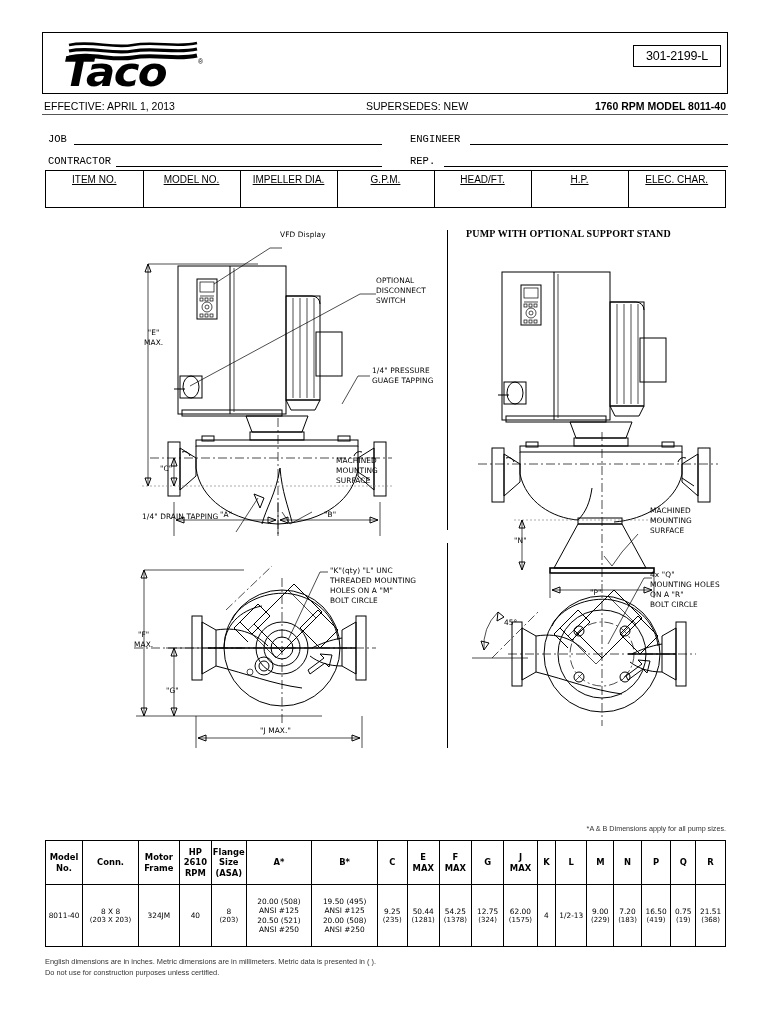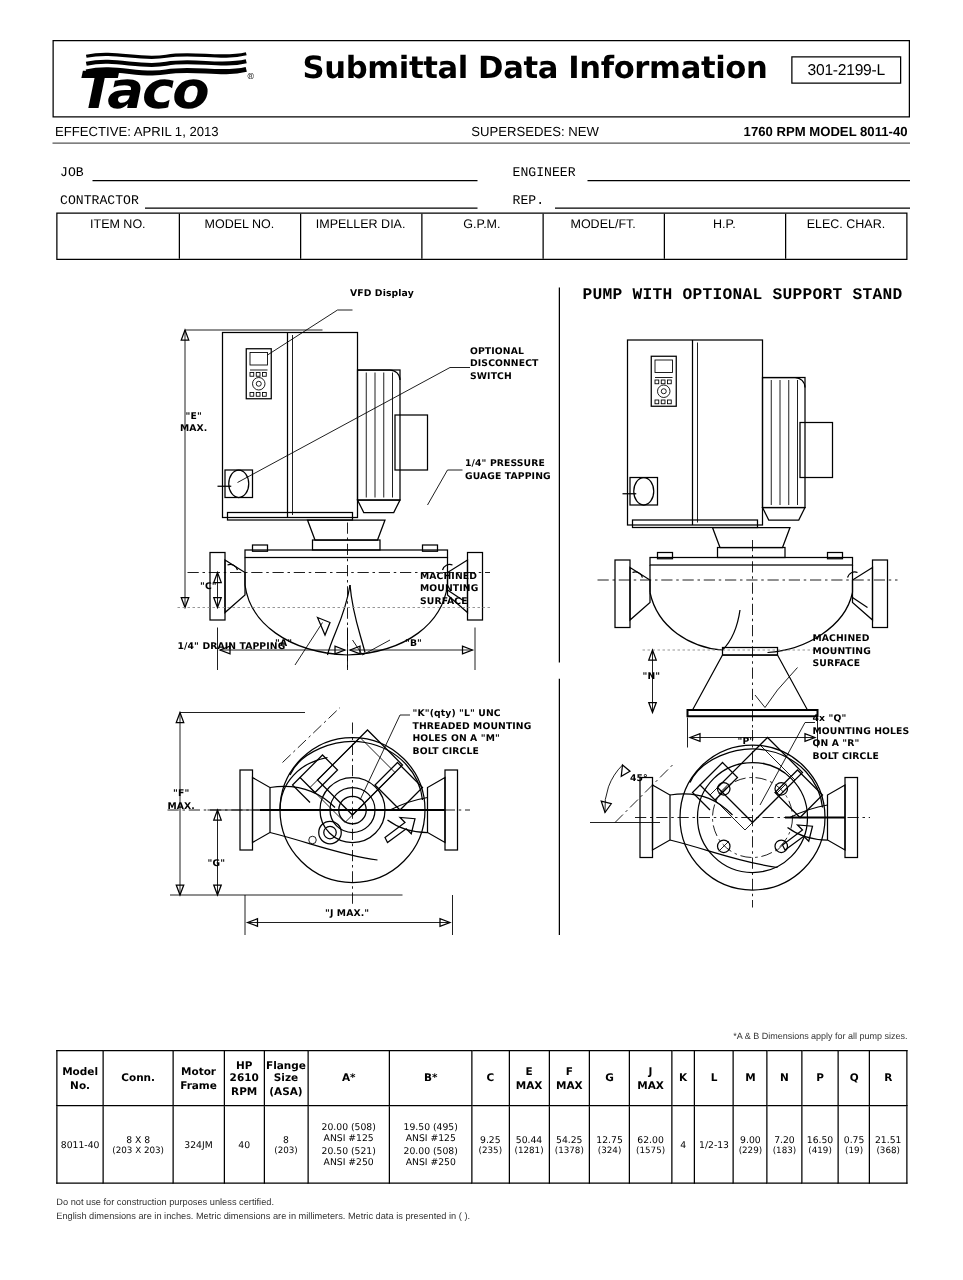--- a/index.html
+++ b/index.html
@@ -57,62 +57,62 @@
     font-size:12.5px; letter-spacing:-0.2px;
   }
 
   
   .eff-row {
     position:absolute; left:42px; top:99px; width:686px; height:16px;
     border-bottom:1.6px solid #555;
     font-size:10.5px;
   }
   .eff-left  { position:absolute; left:2px;  top:1px; }
-  .eff-mid   { position:absolute; left:324px; top:1px;margin-left:11px; }
+  .eff-mid   { position:absolute; left:324px; top:1px; }
   .eff-right { position:absolute; right:2px; top:1px;font-weight:bold; }
 
   
   .fieldrow { position:absolute; font-size:10.5px; }
   .fl-label { position:absolute; top:0; white-space:nowrap;font-family:Liberation Mono, monospace; }
   .fl-line {
     position:absolute; top:11px; height:0;
     border-bottom:1px solid #000;
   }
 
   
   .item-table {
     position:absolute; left:45px; top:170px; width:681px; height:38px;
     border:1.4px solid #000;
     border-collapse:collapse;
+    text-decoration:underline;
   }
   .item-table table { width:100%; height:100%; border-collapse:collapse; }
   .item-table td {
     border-left:1.2px solid #000;
     font-size:10px; text-align:center;
     vertical-align:top;
     padding-top:3px;
     width:14.2857%;
   }
   .item-table td:first-child { border-left:none; }
 
   
   .draw-area { position:absolute; left:42px; top:218px; width:686px; height:580px; }
   .dw { position:absolute; }
   .cap {
     position:absolute;
     font-family:"DejaVu Sans", sans-serif;
     font-size:7.4px; line-height:1.35;
     letter-spacing:0.1px;
     white-space:pre;
-    font-weight:bold;
   }
   .cap-b {
     position:absolute;
-    font-family:Liberation Mono, monospace;
-    font-weight:bold; font-size:13px; letter-spacing:0.2px;
+    font-family:Liberation Serif, serif;
+    font-weight:bold; font-size:10px; letter-spacing:0.2px;
     white-space:nowrap;
   }
   .vdiv {
     position:absolute; left:405px; top:12px;
     width:0; height:300px; border-left:1px solid #000;
   }
   .vdiv2 {
     position:absolute; left:405px; top:325px;
     width:0; height:205px; border-left:1px solid #000;
   }
@@ -167,21 +167,20 @@
   <div class="hdr-box">
     <div class="logo-wrap">
       <svg class="logo-waves" viewBox="0 0 132 20">
         <path d="M2,5 C25,0 45,9 66,5 C88,1 110,8 130,3" stroke="#000" stroke-width="2.6" fill="none"></path>
         <path d="M2,11 C25,6 45,15 66,11 C88,7 110,14 130,9" stroke="#000" stroke-width="3.2" fill="none"></path>
         <path d="M2,17.5 C25,12 45,21.5 66,17.5 C88,13.5 110,20.5 130,15.5" stroke="#000" stroke-width="4" fill="none"></path>
       </svg>
       <div class="logo-taco">Taco</div>
       <div class="logo-reg">®</div>
     </div>
-    <div class="hdr-title">Submittal Data Information</div>
     <div class="partno-box">301-2199-L</div>
   </div>
 
   <div class="eff-row">
     <span class="eff-left">EFFECTIVE: APRIL 1, 2013</span>
     <span class="eff-mid">SUPERSEDES: NEW</span>
     <span class="eff-right">1760 RPM MODEL 8011-40</span>
   </div>
 
   <div class="fieldrow" style="left:48px; top:133px;">
@@ -202,21 +201,21 @@
   </div>
 
   <div class="item-table">
     <table>
       <tbody>
           <tr>
         <td>ITEM NO.</td>
         <td>MODEL NO.</td>
         <td>IMPELLER DIA.</td>
         <td>G.P.M.</td>
-        <td>MODEL/FT.</td>
+        <td>HEAD/FT.</td>
         <td>H.P.</td>
         <td>ELEC. CHAR.</td>
       </tr>
     </tbody>
       </table>
   </div>
 
   <div class="draw-area">
 
     <div class="vdiv"></div>
@@ -642,17 +641,17 @@
         <td class="small">
           <span>21.51</span>
           <span class="sub">(368)</span>
         </td>
       </tr>
     </tbody>
       </table>
   </div>
 
   <div class="foot">
+    <div>English dimensions are in inches.  Metric dimensions are in millimeters. Metric data is presented in ( ).</div>
     <div>Do not use for construction purposes unless certified.</div>
-    <div>English dimensions are in inches.  Metric dimensions are in millimeters. Metric data is presented in ( ).</div>
   </div>
 
 </div>
 
 </body></html>

